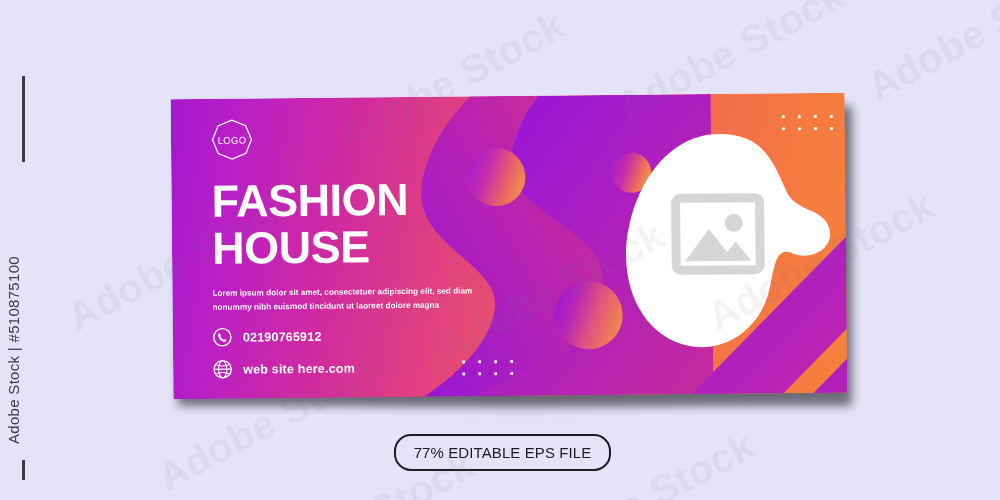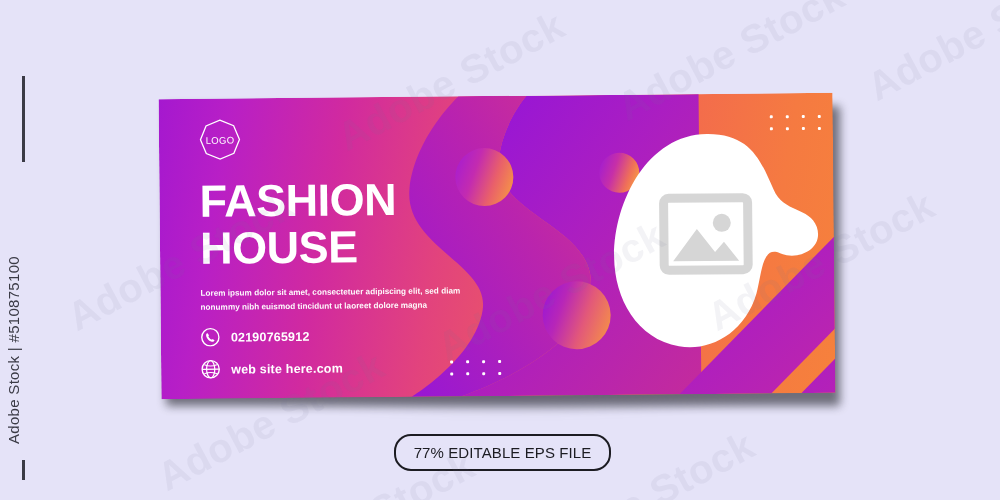--- a/index.html
+++ b/index.html
@@ -70,21 +70,21 @@
     left: 22px;
     bottom: 20px;
     width: 3px;
     height: 20px;
     background: #3b3b46;
   }
 
   
   #banner-wrapper {
     position: absolute;
-    left: 160px;
+    left: 172px;
     top: 96px;
     width: 674px;
     height: 300px;
     z-index: 10;
     padding-left: 40px;
   }
   #banner-shadow {
     position: absolute;
     left: 6px;
     top: 10px;

